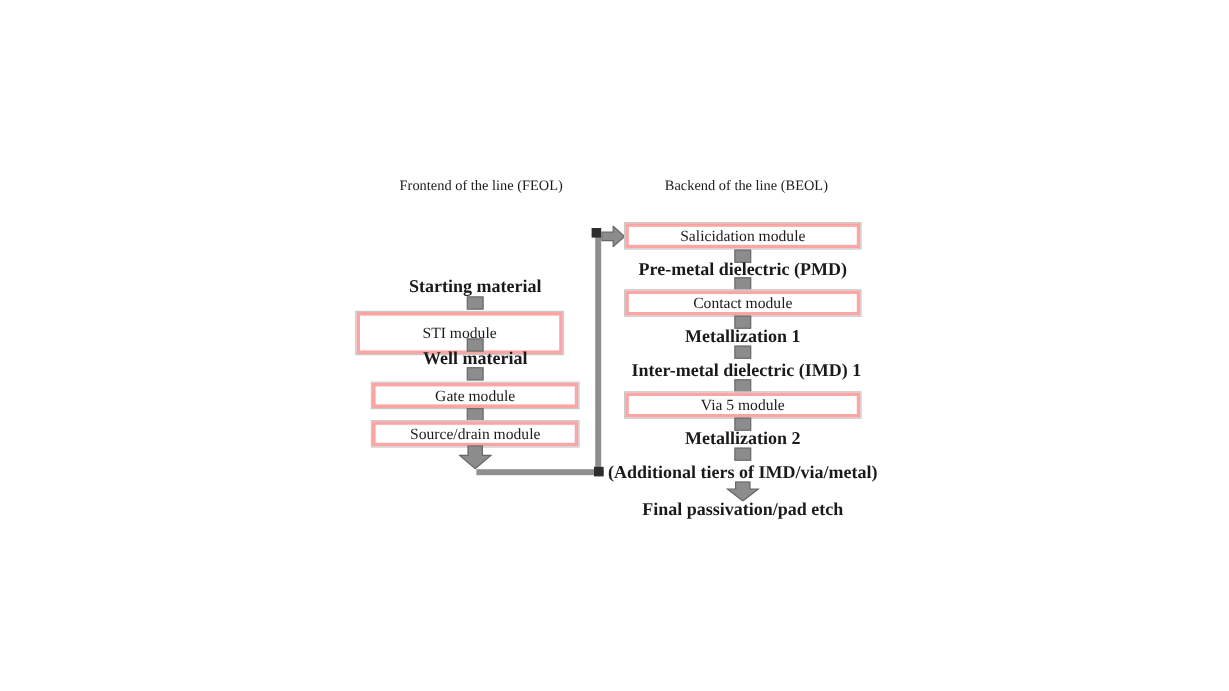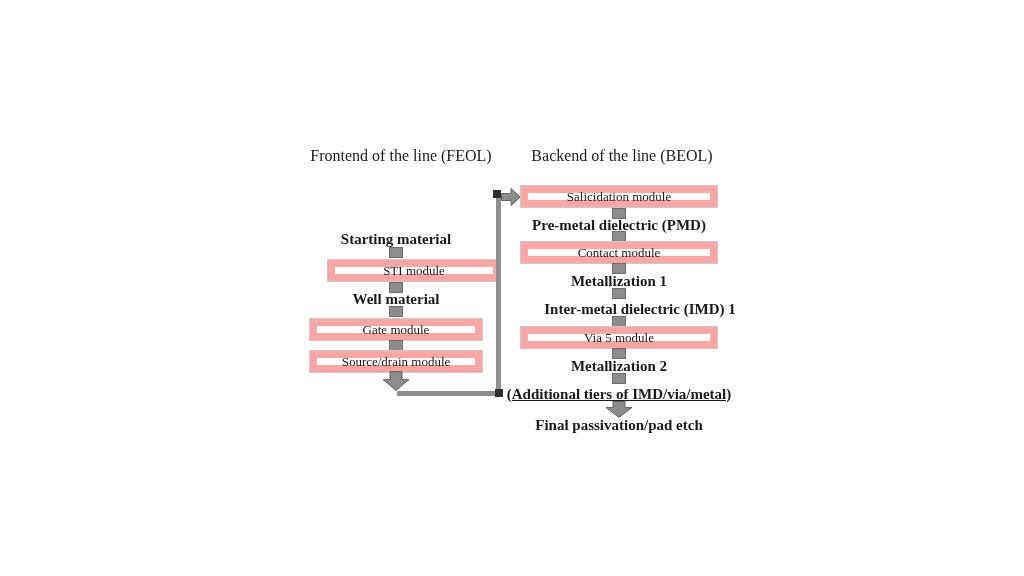--- a/index.html
+++ b/index.html
@@ -8,28 +8,28 @@
     position: relative;
     width: 1024px;
     height: 576px;
     background: #ffffff;
     font-family: "Liberation Serif", "DejaVu Serif", serif;
     color: #1a1a1a;
     overflow: hidden;
   }
   .abs { position: absolute; }
   .col-title {
-    font-size: 16px;
+    font-size: 12px;
     text-align: center;
     width: 220px;
     white-space: nowrap;
   }
   .flow-box {
     background: #ffffff;
-    border: 7px solid #fca5a5;
+    border: 3px solid #fca5a5;
     outline: 1px solid #c9c9c9;
     display: flex;
     align-items: center;
     justify-content: center;
     font-size: 13px;
     white-space: nowrap;
   }
   .step-label {
     font-size: 15px;
     font-weight: bold;
@@ -56,21 +56,21 @@
 
 <div class="canvas">
 
   <div class="abs col-title" style="left:291px; top:147px;">Frontend of the line (FEOL)</div>
   <div class="abs step-label" style="left:296px; top:233px; width:200px;">Starting material</div>
 
   <div class="abs col-title" style="left:512px; top:147px;">Backend of the line (BEOL)</div>
 
   <div class="abs connector" style="left:389px; top:247px;"></div>
 
-  <div class="abs flow-box" style="left:328px; top:260px; width:172px; height:21px;">STI module</div>
+  <div class="abs flow-box" style="left:297px; top:260px; width:172px; height:35px;">STI module</div>
 
   <div class="abs connector" style="left:389px; top:282px;"></div>
 
   <div class="abs step-label" style="left:296px; top:293px; width:200px;">Well material</div>
 
   <div class="abs connector" style="left:389px; top:306px;"></div>
 
   <div class="abs flow-box" style="left:310px; top:319px; width:172px; height:21px;">Gate module</div>
 
   <div class="abs connector" style="left:389px; top:340px;"></div>
@@ -99,33 +99,33 @@
   <div class="abs connector" style="left:612px; top:231px;"></div>
 
   <div class="abs flow-box" style="left:521px; top:242px; width:196px; height:21px;">Contact module</div>
 
   <div class="abs connector" style="left:612px; top:263px;"></div>
 
   <div class="abs step-label" style="left:489px; top:275px; width:260px;">Metallization 1</div>
 
   <div class="abs connector" style="left:612px; top:288px;"></div>
 
-  <div class="abs step-label" style="left:510px; top:303px; width:260px;">Inter-metal dielectric (IMD) 1</div>
+  <div class="abs step-label" style="left:492px; top:303px; width:260px;">Inter-metal dielectric (IMD) 1</div>
 
   <div class="abs connector" style="left:612px; top:316px;"></div>
 
   <div class="abs flow-box" style="left:521px; top:327px; width:196px; height:21px;">Via 5 module</div>
 
   <div class="abs connector" style="left:612px; top:348px;"></div>
 
   <div class="abs step-label" style="left:489px; top:360px; width:260px;">Metallization 2</div>
 
   <div class="abs connector" style="left:612px; top:373px;"></div>
 
-  <div class="abs step-label" style="left:489px; top:388px; width:260px;text-decoration:underline;">(Additional tiers of IMD/via/metal)</div>
+  <div class="abs step-label" style="left:489px; top:388px; width:260px;">(Additional tiers of IMD/via/metal)</div>
 
   <svg class="abs" style="left:605px; top:401px;" width="28" height="17" viewBox="0 0 28 17">
     <polygon points="8,0.5 20,0.5 20,6.5 27,6.5 14,16.5 1,6.5 8,6.5" fill="#8c8c8c" stroke="#666666" stroke-width="1"></polygon>
   </svg>
 
   <div class="abs step-label" style="left:489px; top:419px; width:260px;">Final passivation/pad etch</div>
 
 </div>
 
 </body></html>

